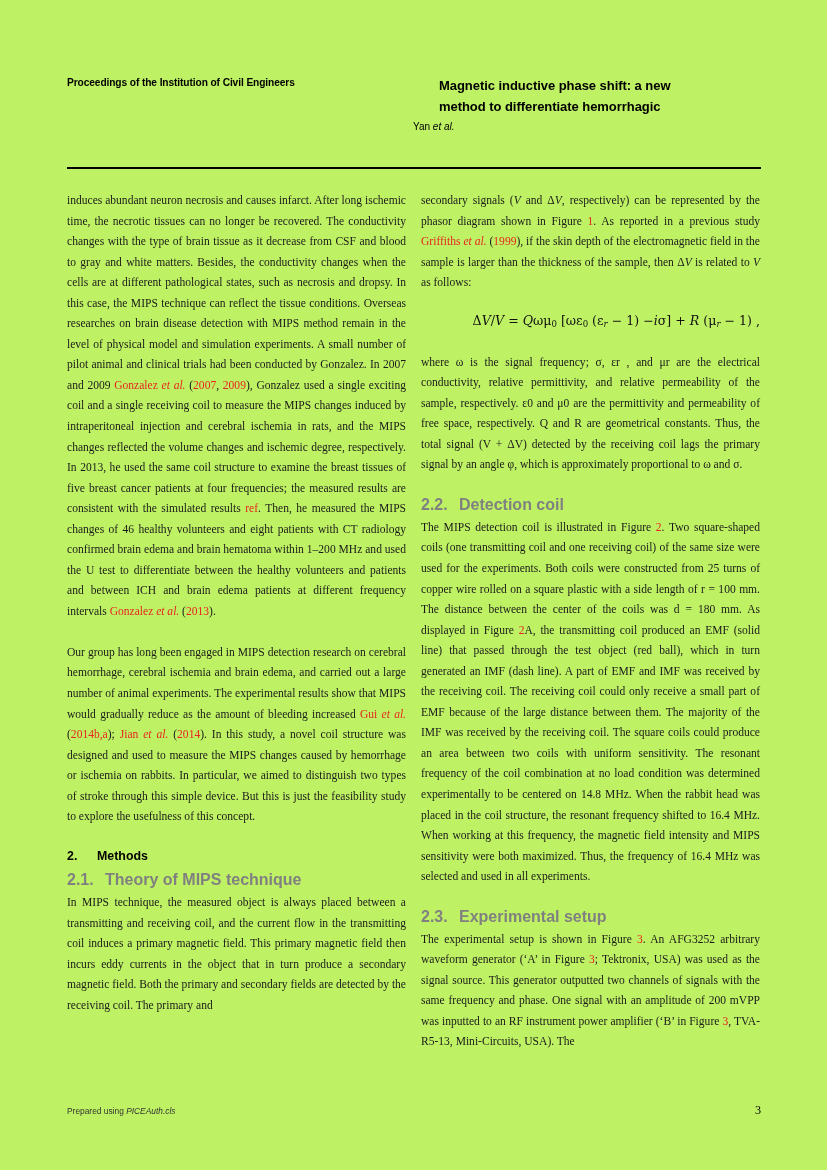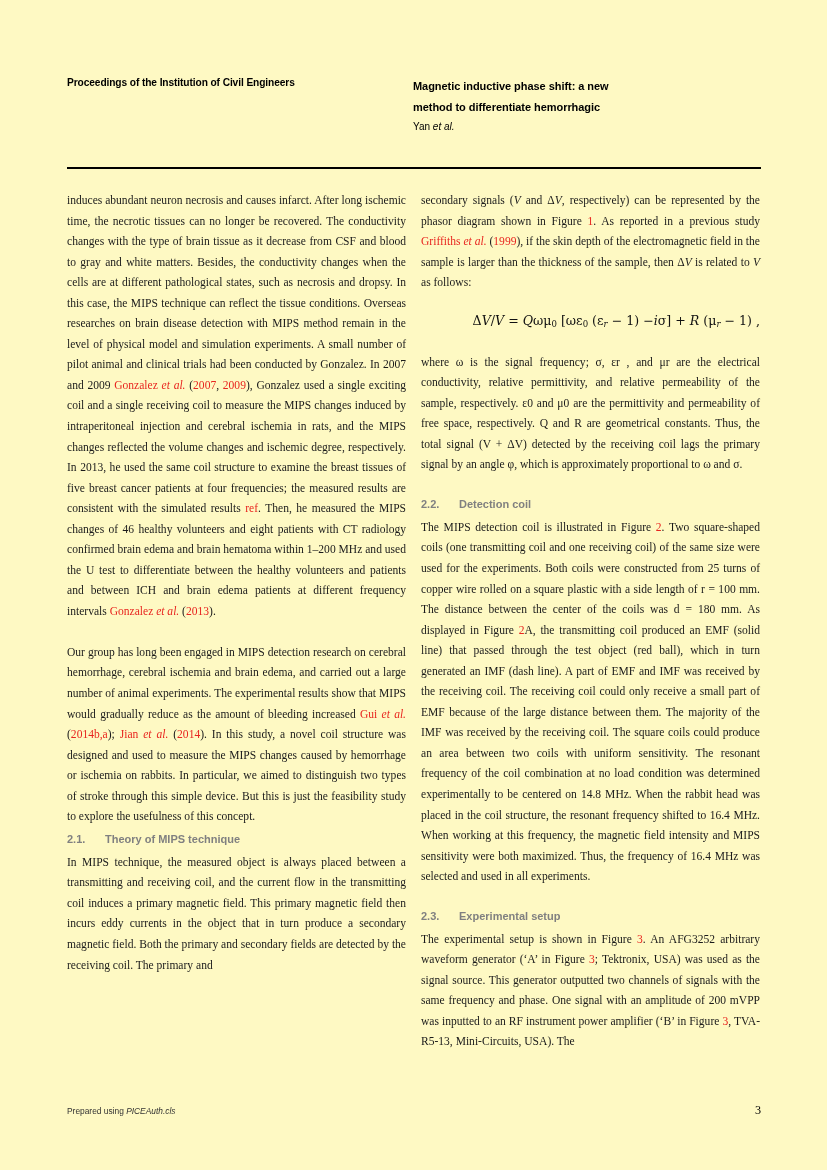--- a/index.html
+++ b/index.html
@@ -4,21 +4,21 @@
 <style>
   html, body {
     margin: 0;
     padding: 0;
     background: #ffffff;
   }
   .page {
     position: relative;
     width: 827px;
     height: 1170px;
-    background: #fef9c3;
+    background: #bef264;
     box-sizing: border-box;
     font-family: "Liberation Serif", "DejaVu Serif", serif;
     overflow: hidden;
   }
 
   
   .running-head {
     position: absolute;
     left: 67px;
     top: 76px;
@@ -35,25 +35,26 @@
     letter-spacing: -0.1px;
     width: 330px;
     line-height: 14px;
   }
   .rh-right {
     width: 348px;
   }
   .rh-title {
     font-family: "Liberation Sans", "DejaVu Sans", sans-serif;
     font-weight: bold;
-    font-size: 11px;
+    font-size: 13px;
     color: #000;
     text-align: justify;
     line-height: 20.5px;
     letter-spacing: -0.05px;
+    margin-left: 26px;
   }
   .rh-title span.lastline {
     display: block;
   }
   .rh-authors {
     font-family: "Liberation Sans", "DejaVu Sans", sans-serif;
     font-size: 10px;
     color: #000;
     margin-top: 3px;
     line-height: 13px;
@@ -99,21 +100,21 @@
     font-weight: bold;
     font-size: 12.4px;
     color: #000;
     margin: 20.5px 0 4px 0;
     line-height: 19px;
   }
   h2.sec .num { display: inline-block; width: 30px; }
   h3.subsec {
     font-family: "Liberation Sans", "DejaVu Sans", sans-serif;
     font-weight: bold;
-    font-size: 11px;
+    font-size: 16px;
     color: #808080;
     margin: 3px 0 3px 0;
     line-height: 19px;
   }
   h3.subsec .num { display: inline-block; width: 38px; }
   h3.subsec.spaced { margin-top: 20px; }
 
   
   .equation {
     margin: 18px 0 18px 0;
@@ -173,20 +174,21 @@
   </div>
 
   <div class="header-rule"></div>
 
   <div class="col col-left">
 
     <p class="para"><span>induces abundant neuron necrosis and causes infarct. After long ischemic time, the necrotic tissues can no longer be recovered. The conductivity changes with the type of brain tissue as it decrease from CSF and blood to gray and white matters. Besides, the conductivity changes when the cells are at different pathological states, such as necrosis and dropsy. In this case, the MIPS technique can reflect the tissue conditions. Overseas researches on brain disease detection with MIPS method remain in the level of physical model and simulation experiments. A small number of pilot animal and clinical trials had been conducted by Gonzalez. In 2007 and 2009 </span><span class="ref"><span>Gonzalez </span><i>et al.</i></span><span> </span><span>(<span class="ref"></span></span><span class="ref">2007</span><span>, </span><span class="ref">2009</span><span>)</span><span>, Gonzalez used a single exciting coil and a single receiving coil to measure the MIPS changes induced by intraperitoneal injection and cerebral ischemia in rats, and the MIPS changes reflected the volume changes and ischemic degree, respectively. In 2013, he used the same coil structure to examine the breast tissues of five breast cancer patients at four frequencies; the measured results are consistent with the simulated results </span><span class="ref">ref</span><span>. Then, he measured the MIPS changes of 46 healthy volunteers and eight patients with CT radiology confirmed brain edema and brain hematoma within 1–200 MHz and used the U test to differentiate between the healthy volunteers and patients and between ICH and brain edema patients at different frequency intervals </span><span class="ref"><span>Gonzalez </span><i>et al.</i></span><span> (</span><span class="ref">2013</span><span>)</span><span>.</span></p>
 
     <p class="para"><span>Our group has long been engaged in MIPS detection research on cerebral hemorrhage, cerebral ischemia and brain edema, and carried out a large number of animal experiments. The experimental results show that MIPS would gradually reduce as the amount of bleeding increased </span><span class="ref"><span>Gui </span><i>et al.</i></span><span> (</span><span class="ref">2014b,a</span><span>)</span><span>; </span><span class="ref"><span>Jian </span><i>et al.</i></span><span> (</span><span class="ref">2014</span><span>)</span><span>. In this study, a novel coil structure was designed and used to measure the MIPS changes caused by hemorrhage or ischemia on rabbits. In particular, we aimed to distinguish two types of stroke through this simple device. But this is just the feasibility study to explore the usefulness of this concept.</span></p>
 
+    <h2 class="sec"><span class="num">2.</span><span>Methods</span></h2>
 
     <h3 class="subsec"><span class="num">2.1.</span><span>Theory of MIPS technique</span></h3>
 
     <p class="para">In MIPS technique, the measured object is always placed between a transmitting and receiving coil, and the current flow in the transmitting coil induces a primary magnetic field. This primary magnetic field then incurs eddy currents in the object that in turn produce a secondary magnetic field. Both the primary and secondary fields are detected by the receiving coil. The primary and</p>
   </div>
 
   <div class="col col-right">
 
     <p class="para"><span>secondary signals (</span><i class="mi">V</i><span> and </span><span>Δ<i class="mi">V</i></span><span>, respectively) can be represented by the phasor diagram shown in Figure </span><span class="ref">1</span><span>. As reported in a previous study </span><span class="ref"><span>Griffiths </span><i>et al.</i></span><span> (</span><span class="ref">1999</span><span>)</span><span>, if the skin depth of the electromagnetic field in the sample is larger than the thickness of the sample, then </span><span>Δ<i class="mi">V</i></span><span> is related to </span><i class="mi">V</i><span> as follows:</span></p>
 

